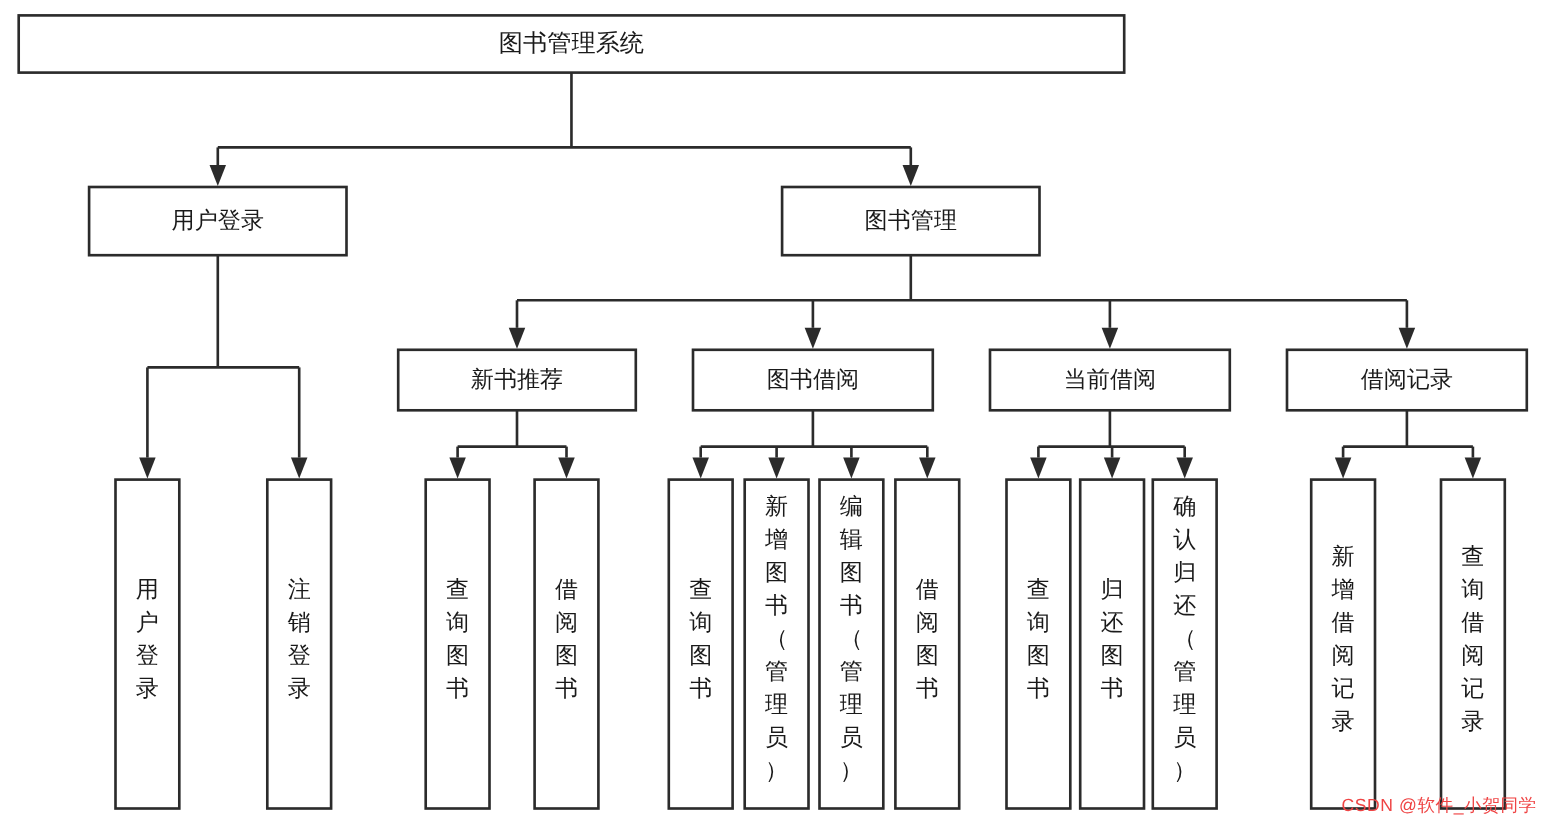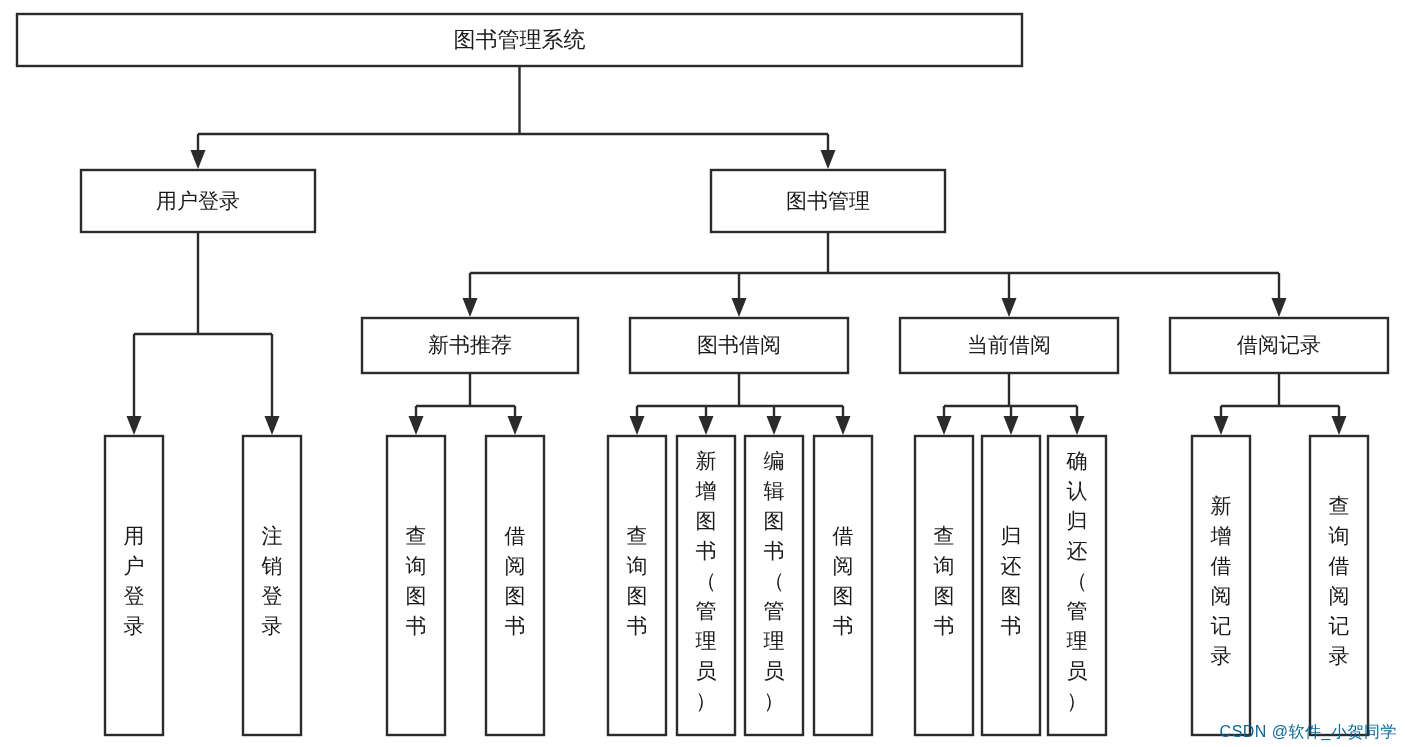--- a/index.html
+++ b/index.html
@@ -34,21 +34,21 @@
     font-family:"Liberation Sans","DejaVu Sans",sans-serif;
     font-size:21px;
     text-anchor:middle;
     white-space:pre;
   }
   .watermark{
     position:absolute;
     right:8px;bottom:4px;
     font-family:"Liberation Sans","DejaVu Sans",sans-serif;
     font-size:16px;
-    color:#0369a1;
+    color:#ef4444;
     letter-spacing:0.5px;
     user-select:none;
     pointer-events:none;
   }
 </style>
 </head>
 <body>
 
 <div id="diagram-root">
   <svg id="tree" viewBox="0 0 1405 747">

